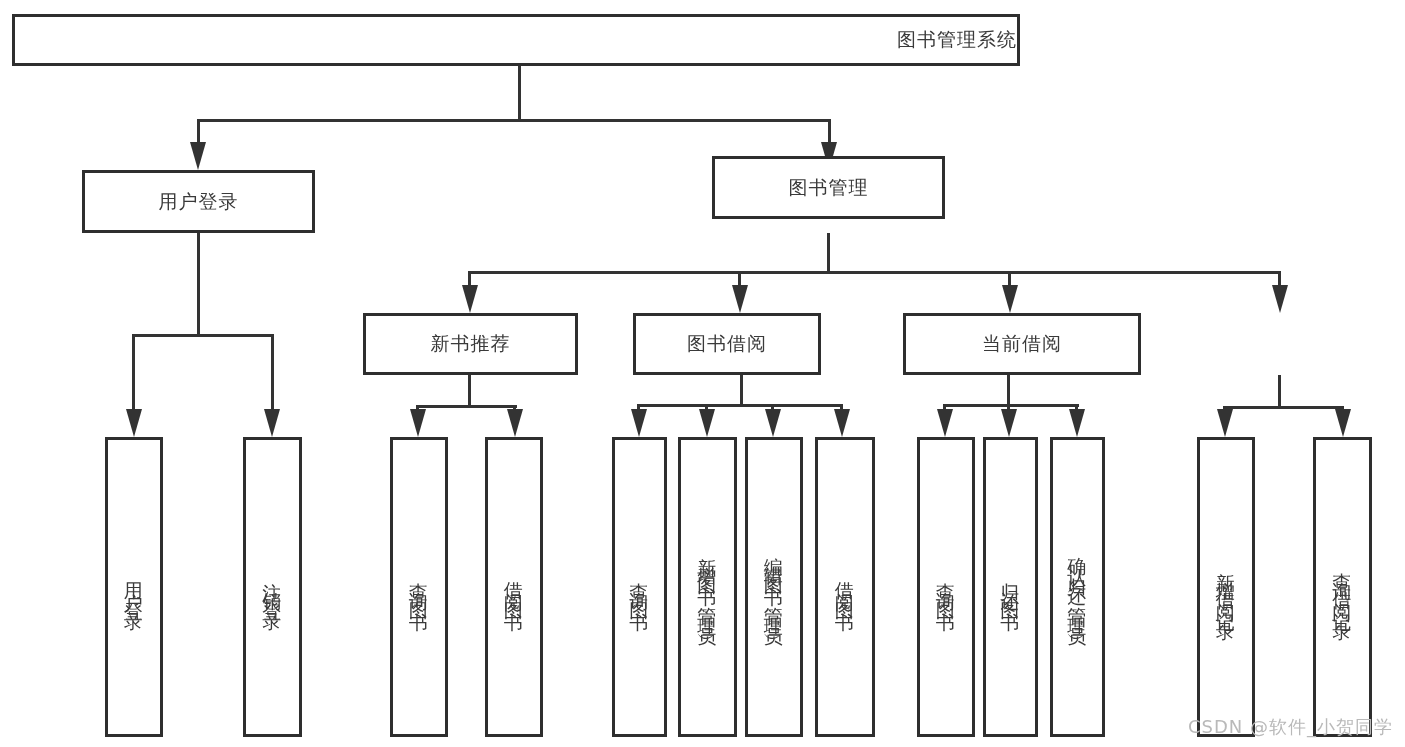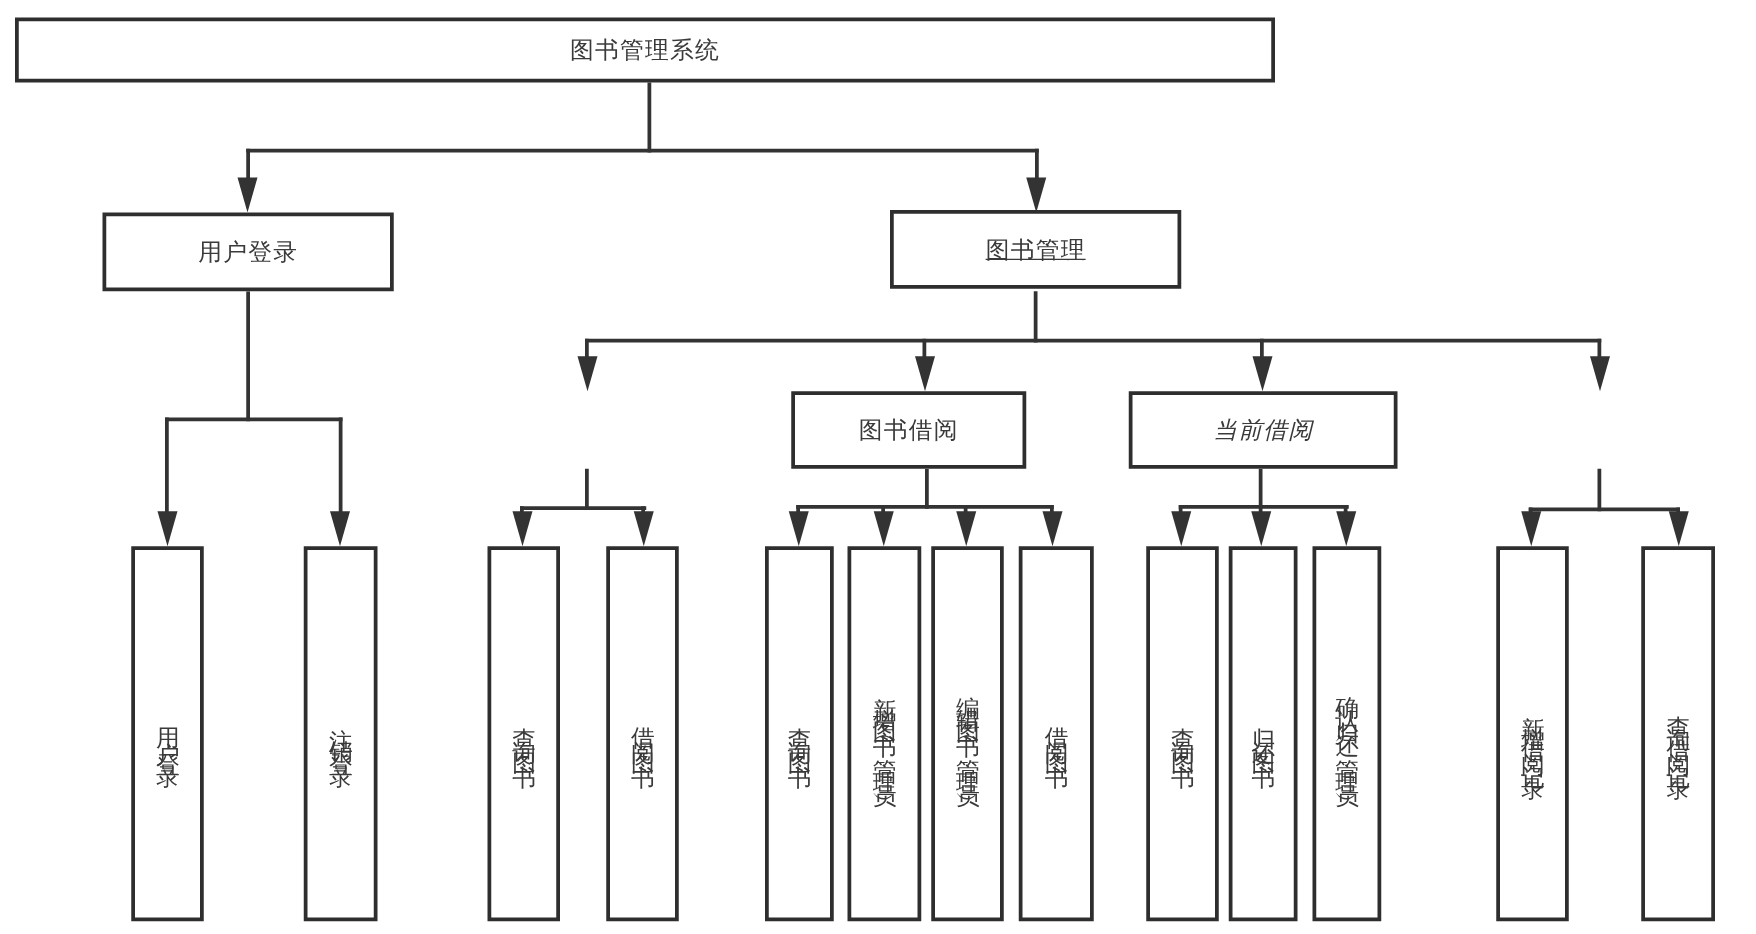--- a/index.html
+++ b/index.html
@@ -37,35 +37,38 @@
   .watermark{
     position:absolute;left:1188px;top:715px;z-index:5;
     color:var(--wm);font-size:18px;letter-spacing:1px;white-space:nowrap;
   }
 </style>
 </head>
 <body>
 
 <div class="canvas">
 
-  <div class="box" style="left:12px;top:14px;width:1008px;height:52px;">
+  <div class="box" style="left:12px;top:14px;width:1008px;height:52px;justify-content:flex-end;">
     <span>图书管理系统</span>
   </div>
 
   <div class="box" style="left:82px;top:170px;width:233px;height:63px;">
     <span>用户登录</span>
   </div>
-  <div class="box" style="left:712px;top:168px;width:233px;height:63px;text-decoration:underline;">
+  <div class="box" style="left:712px;top:156px;width:233px;height:63px;">
     <span>图书管理</span>
   </div>
 
+  <div class="box" style="left:363px;top:313px;width:215px;height:62px;">
+    <span>新书推荐</span>
+  </div>
   <div class="box" style="left:633px;top:313px;width:188px;height:62px;">
     <span>图书借阅</span>
   </div>
-  <div class="box" style="left:903px;top:313px;width:215px;height:62px;font-style:italic;">
+  <div class="box" style="left:903px;top:313px;width:238px;height:62px;">
     <span>当前借阅</span>
   </div>
 
   <div class="leaf" style="left:105px;width:58px;">
     <span>用户登录</span>
   </div>
   <div class="leaf" style="left:243px;width:59px;">
     <span>注销登录</span>
   </div>
 
@@ -158,14 +161,15 @@
   <div class="vline" style="left:1075px;top:404px;height:8px;"></div>
   <div class="arr" style="left:1069px;top:409px;"></div>
 
   <div class="vline" style="left:1278px;top:375px;height:34px;"></div>
   <div class="hline" style="left:1223px;top:406px;width:121px;"></div>
   <div class="vline" style="left:1223px;top:406px;height:6px;"></div>
   <div class="arr" style="left:1217px;top:409px;"></div>
   <div class="vline" style="left:1341px;top:406px;height:6px;"></div>
   <div class="arr" style="left:1335px;top:409px;"></div>
 
+  <div class="watermark">CSDN @软件_小贺同学</div>
 
 </div>
 
 </body></html>

